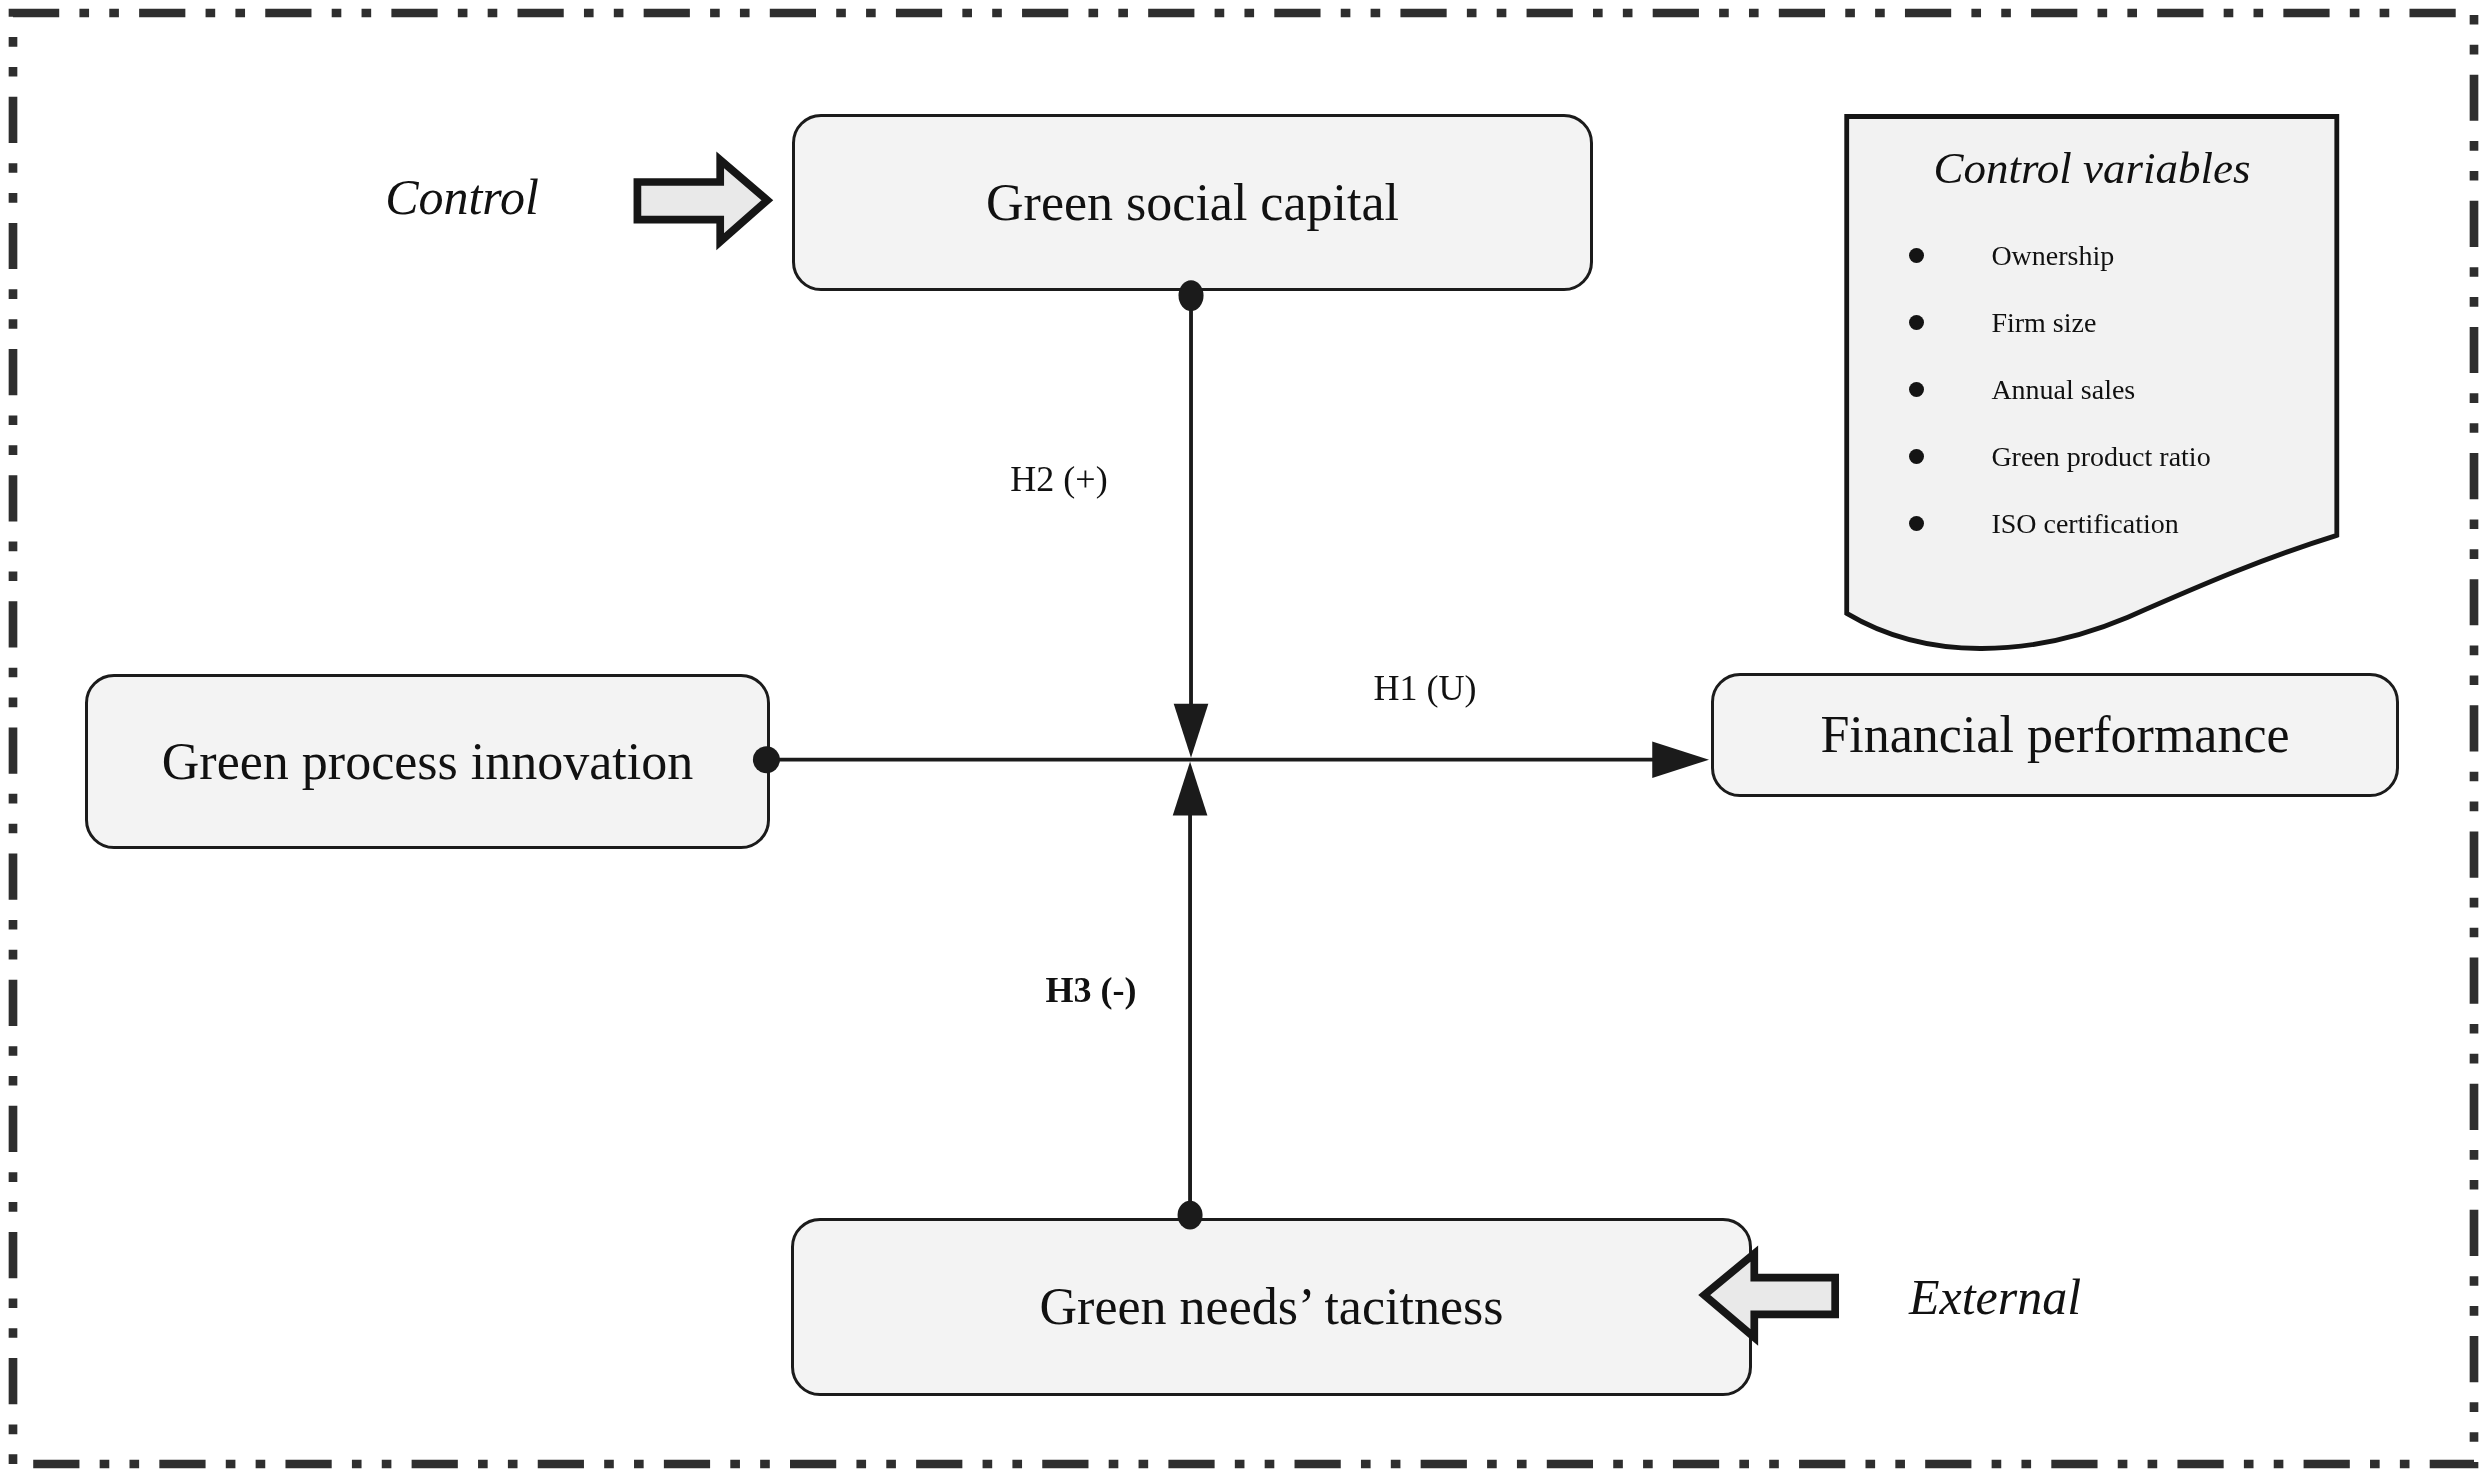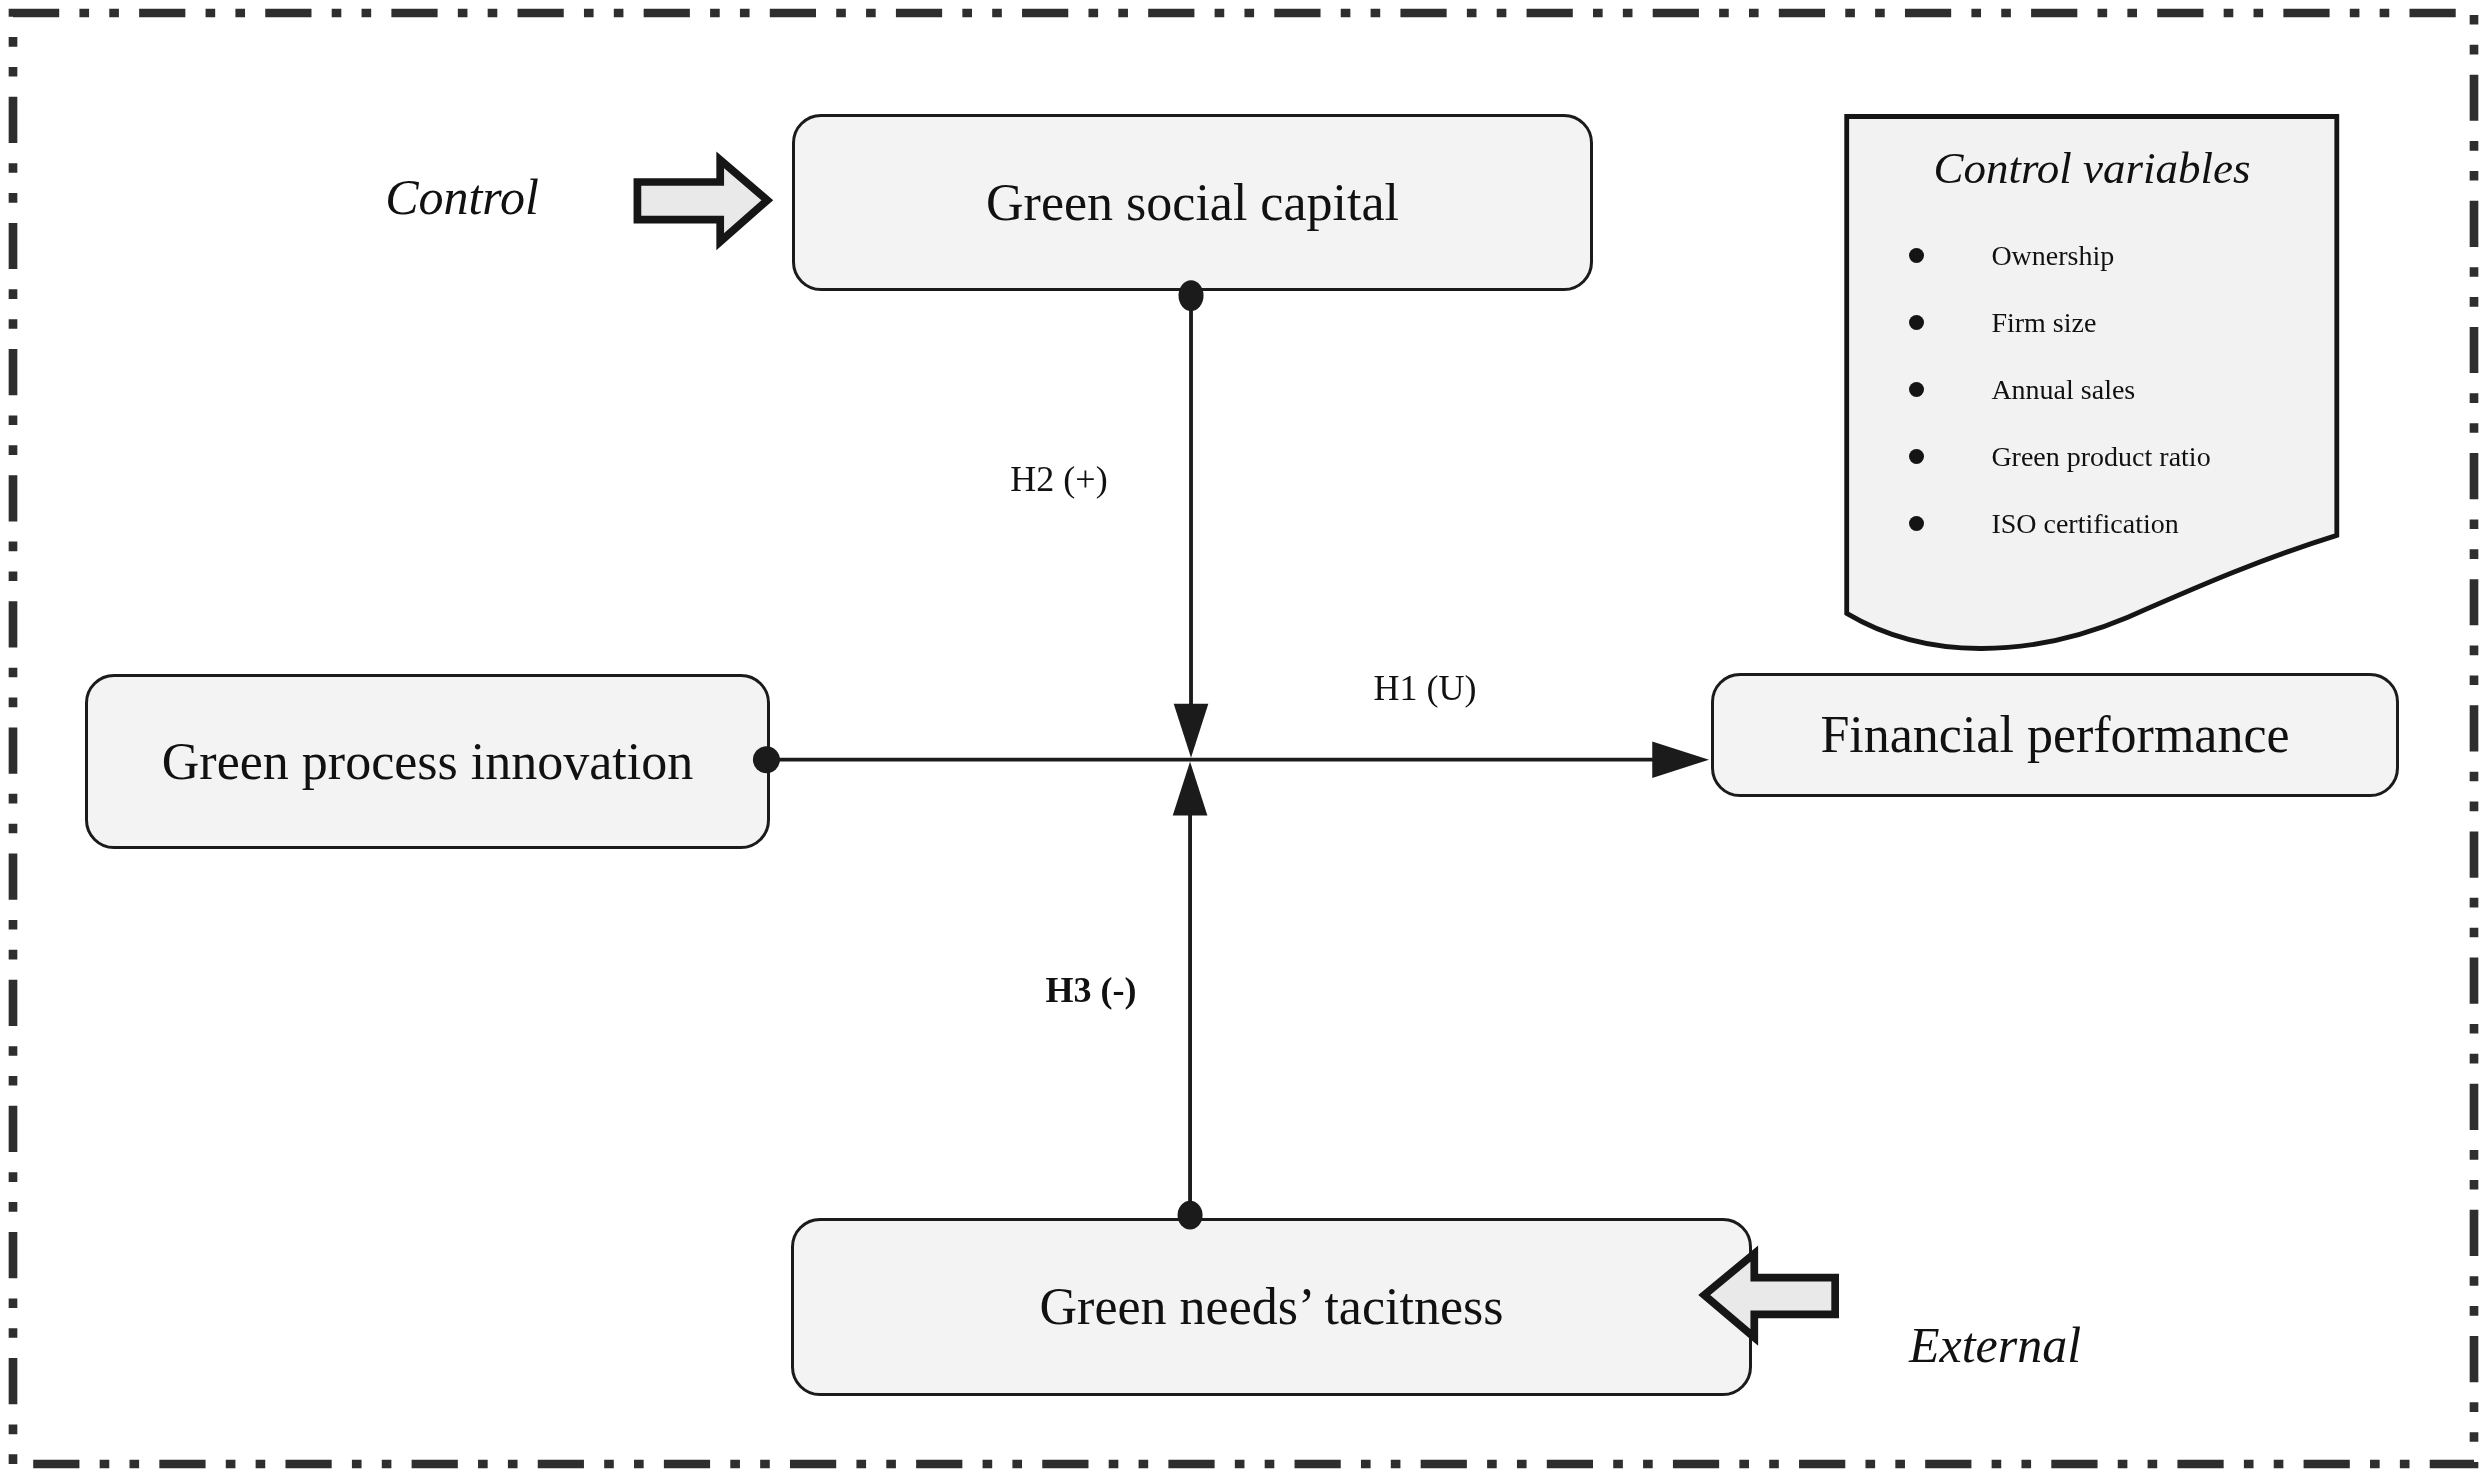--- a/index.html
+++ b/index.html
@@ -136,21 +136,21 @@
     <polygon points="662,189 748,189 748,166 797,208 748,251 748,228 662,228" fill="#e9e9e9" stroke="#161616" stroke-width="8" stroke-linejoin="miter"></polygon>
 
     <polygon points="1906,1327 1822,1327 1822,1302 1770,1345 1822,1389 1822,1365 1906,1365" fill="#e9e9e9" stroke="#161616" stroke-width="8" stroke-linejoin="miter"></polygon>
   </svg>
 
   <div class="float-label hypo" style="left:1059px; top:479px;">H2 (+)</div>
   <div class="float-label hypo" style="left:1425px; top:688px;">H1 (U)</div>
   <div class="float-label hypo" style="left:1091px; top:990px;font-weight:bold;">H3 (-)</div>
 
   <div class="float-label env-label" style="left:462px; top:197px;">Control</div>
-  <div class="float-label env-label" style="left:1995px; top:1345px;">External</div>
+  <div class="float-label env-label" style="left:1995px; top:1297px;">External</div>
 
   <div class="note-content">
     <div class="note-title">Control variables</div>
     <div class="cv-list">
       <div class="cv-row">
         <span class="cv-bullet"></span>
         <span>Ownership</span>
       </div>
       <div class="cv-row">
         <span class="cv-bullet"></span>

